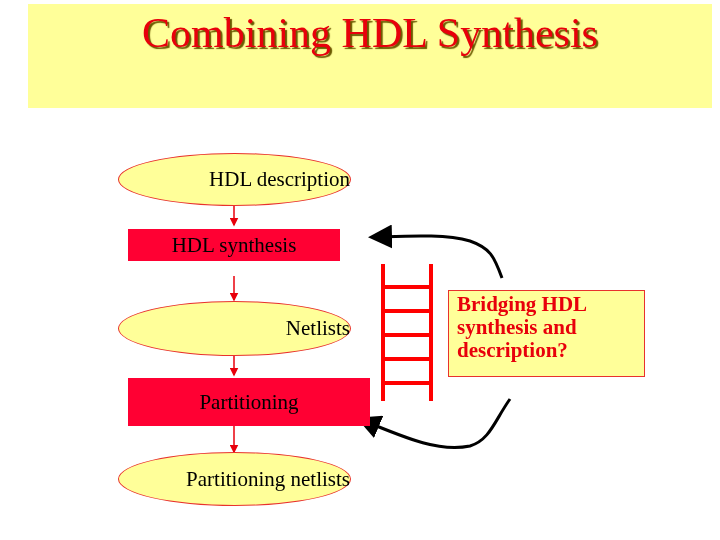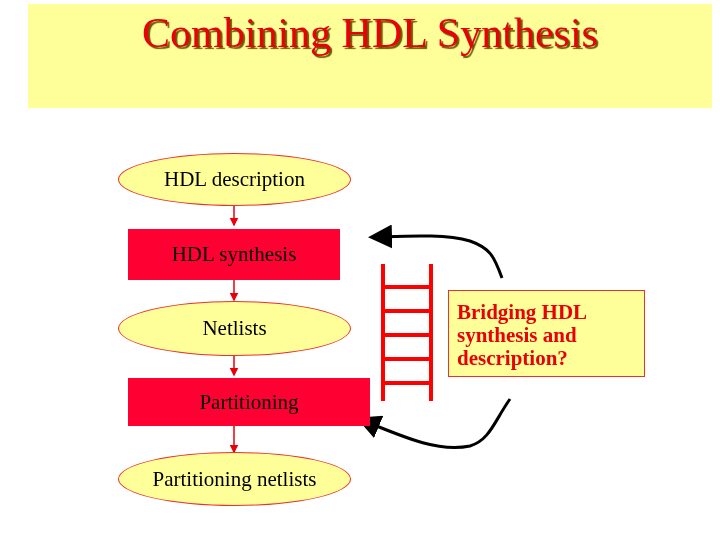--- a/index.html
+++ b/index.html
@@ -1,22 +1,22 @@
 <!DOCTYPE html>
 <html><head>
   <meta charset="utf-8">
   <style>
     html, body { margin:0; padding:0; background:#ffffff; }
     body { width:720px; height:540px; position:relative; overflow:hidden; font-family:"Liberation Serif", serif; }
     .title-box { position:absolute; left:28px; top:4px; width:684px; height:104px; background:#ffff99; text-align:center; }
     .title-line { display:block; color:#e8000b; font-size:42px; line-height:47px; text-shadow:2px 2px 1px #6b5a00; }
     .title-line.l1 { margin-top:6px; }
-    .ellipse { position:absolute; background:#ffff99; border:1px solid #e8322d; border-radius:50%; display:flex; align-items:center; justify-content:center; color:#000; font-size:21px; white-space:nowrap; }
+    .ellipse { position:absolute; background:#ffff99; border:1px solid #e8322d; border-radius:50%; display:flex; align-items:center; justify-content:flex-end; color:#000; font-size:21px; white-space:nowrap; }
     .rect { position:absolute; background:#ff0033; display:flex; align-items:center; justify-content:center; color:#000; font-size:21px; white-space:nowrap; }
-    .callout { position:absolute; left:448px; top:290px; width:197px; height:87px; background:#ffff99; border:1px solid #e8322d; box-sizing:border-box; padding:10px 0 0 8px; color:#e8000b; font-weight:bold; font-size:21px; line-height:23px; }
+    .callout { position:absolute; left:448px; top:290px; width:197px; height:87px; background:#ffff99; border:1px solid #e8322d; box-sizing:border-box; padding:2px 0 0 8px; color:#e8000b; font-weight:bold; font-size:21px; line-height:23px; }
     svg.overlay { position:absolute; left:0; top:0; }
   </style>
 </head>
 <body>
 
 <div class="title-box">
   <span class="title-line l1">Combining HDL Synthesis</span>
 </div>
 
 <svg class="overlay" width="720" height="540">
@@ -43,21 +43,21 @@
     <line x1="383" y1="359" x2="431" y2="359"></line>
     <line x1="383" y1="383" x2="431" y2="383"></line>
   </g>
   <path d="M502,278 C494,256 490,248 470,241 C445,234 410,236 374,237" fill="none" stroke="#000" stroke-width="3" marker-end="url(#blackhead)"></path>
   <path d="M510,399 C495,420 490,440 470,446 C440,452 410,440 362,420" fill="none" stroke="#000" stroke-width="3" marker-end="url(#blackhead)"></path>
 </svg>
 
 <div class="ellipse" style="left:118px;top:153px;width:231px;height:51px;">
   <span>HDL description</span>
 </div>
-<div class="rect" style="left:128px;top:229px;width:212px;height:51px;">
+<div class="rect" style="left:128px;top:229px;width:212px;height:32px;">
   <span>HDL synthesis</span>
 </div>
 <div class="ellipse" style="left:118px;top:301px;width:231px;height:53px;">
   <span>Netlists</span>
 </div>
 <div class="rect" style="left:128px;top:378px;width:242px;height:48px;">
   <span>Partitioning</span>
 </div>
 <div class="ellipse" style="left:118px;top:452px;width:231px;height:52px;">
   <span>Partitioning netlists</span>

